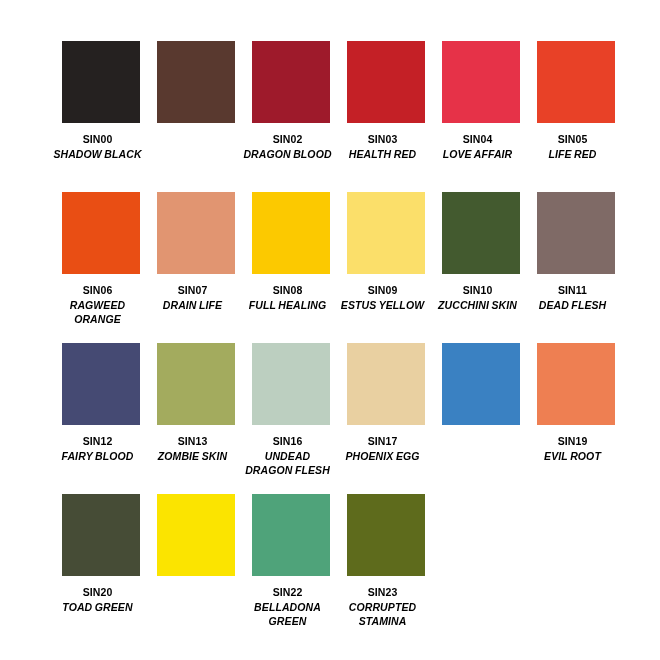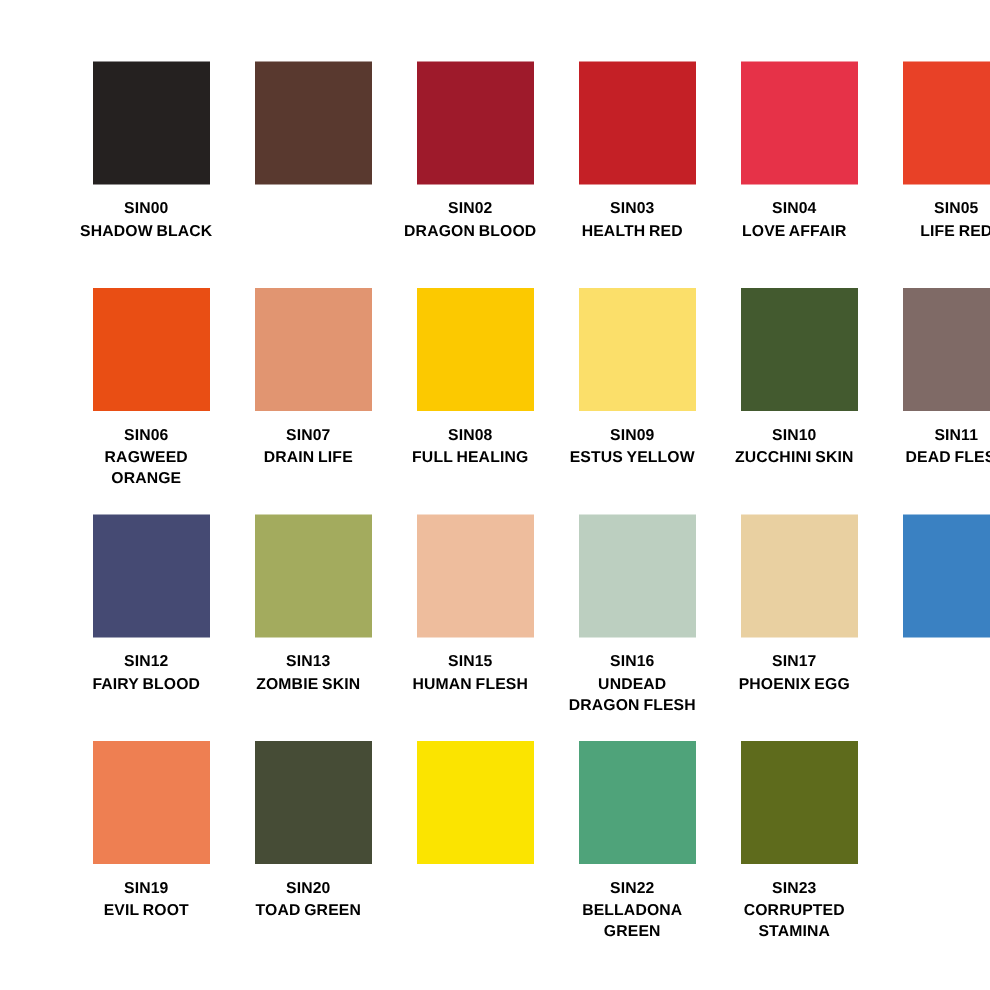--- a/index.html
+++ b/index.html
@@ -16,21 +16,21 @@
   #palette-sheet {
     width: 660px;
     height: 660px;
     box-sizing: border-box;
     padding: 41px 55px 0 62px;
     background: #ffffff;
   }
   .swatch-grid {
     display: grid;
     grid-template-columns: repeat(6, 78px);
-    column-gap: 30px;
+    column-gap: 17px;
     grid-auto-rows: 151px;
     align-content: start;
   }
   .swatch-cell {
     width: 78px;
     display: flex;
     flex-direction: column;
     align-items: center;
   }
   .swatch-chip {
@@ -50,20 +50,21 @@
     line-height: 14.6px;
     letter-spacing: 0.1px;
     text-transform: uppercase;
     word-spacing: -0.5px;
   }
   .swatch-code {
     display: block;
   }
   .swatch-name {
     display: block;
+    font-style: italic;
   }
 </style>
 </head>
 <body>
 
 <div id="palette-sheet">
   <div class="swatch-grid">
       <div class="swatch-cell">
         <div class="swatch-chip" style="background-color: rgb(37, 33, 32);"></div>
         <div class="swatch-caption">
@@ -152,27 +153,20 @@
         </div>
       </div>
       <div class="swatch-cell">
         <div class="swatch-chip" style="background-color: rgb(163, 171, 94);"></div>
         <div class="swatch-caption">
           <span class="swatch-code">SIN13</span>
           <span class="swatch-name">ZOMBIE SKIN</span>
         </div>
       </div>
       <div class="swatch-cell">
-        <div class="swatch-chip" style="background-color: rgb(238, 189, 157);"></div>
-        <div class="swatch-caption">
-          <span class="swatch-code">SIN15</span>
-          <span class="swatch-name">HUMAN FLESH</span>
-        </div>
-      </div>
-      <div class="swatch-cell">
         <div class="swatch-chip" style="background-color: rgb(188, 207, 192);"></div>
         <div class="swatch-caption">
           <span class="swatch-code">SIN16</span>
           <span class="swatch-name">UNDEAD DRAGON FLESH</span>
         </div>
       </div>
       <div class="swatch-cell">
         <div class="swatch-chip" style="background-color: rgb(233, 208, 161);"></div>
         <div class="swatch-caption">
           <span class="swatch-code">SIN17</span>

